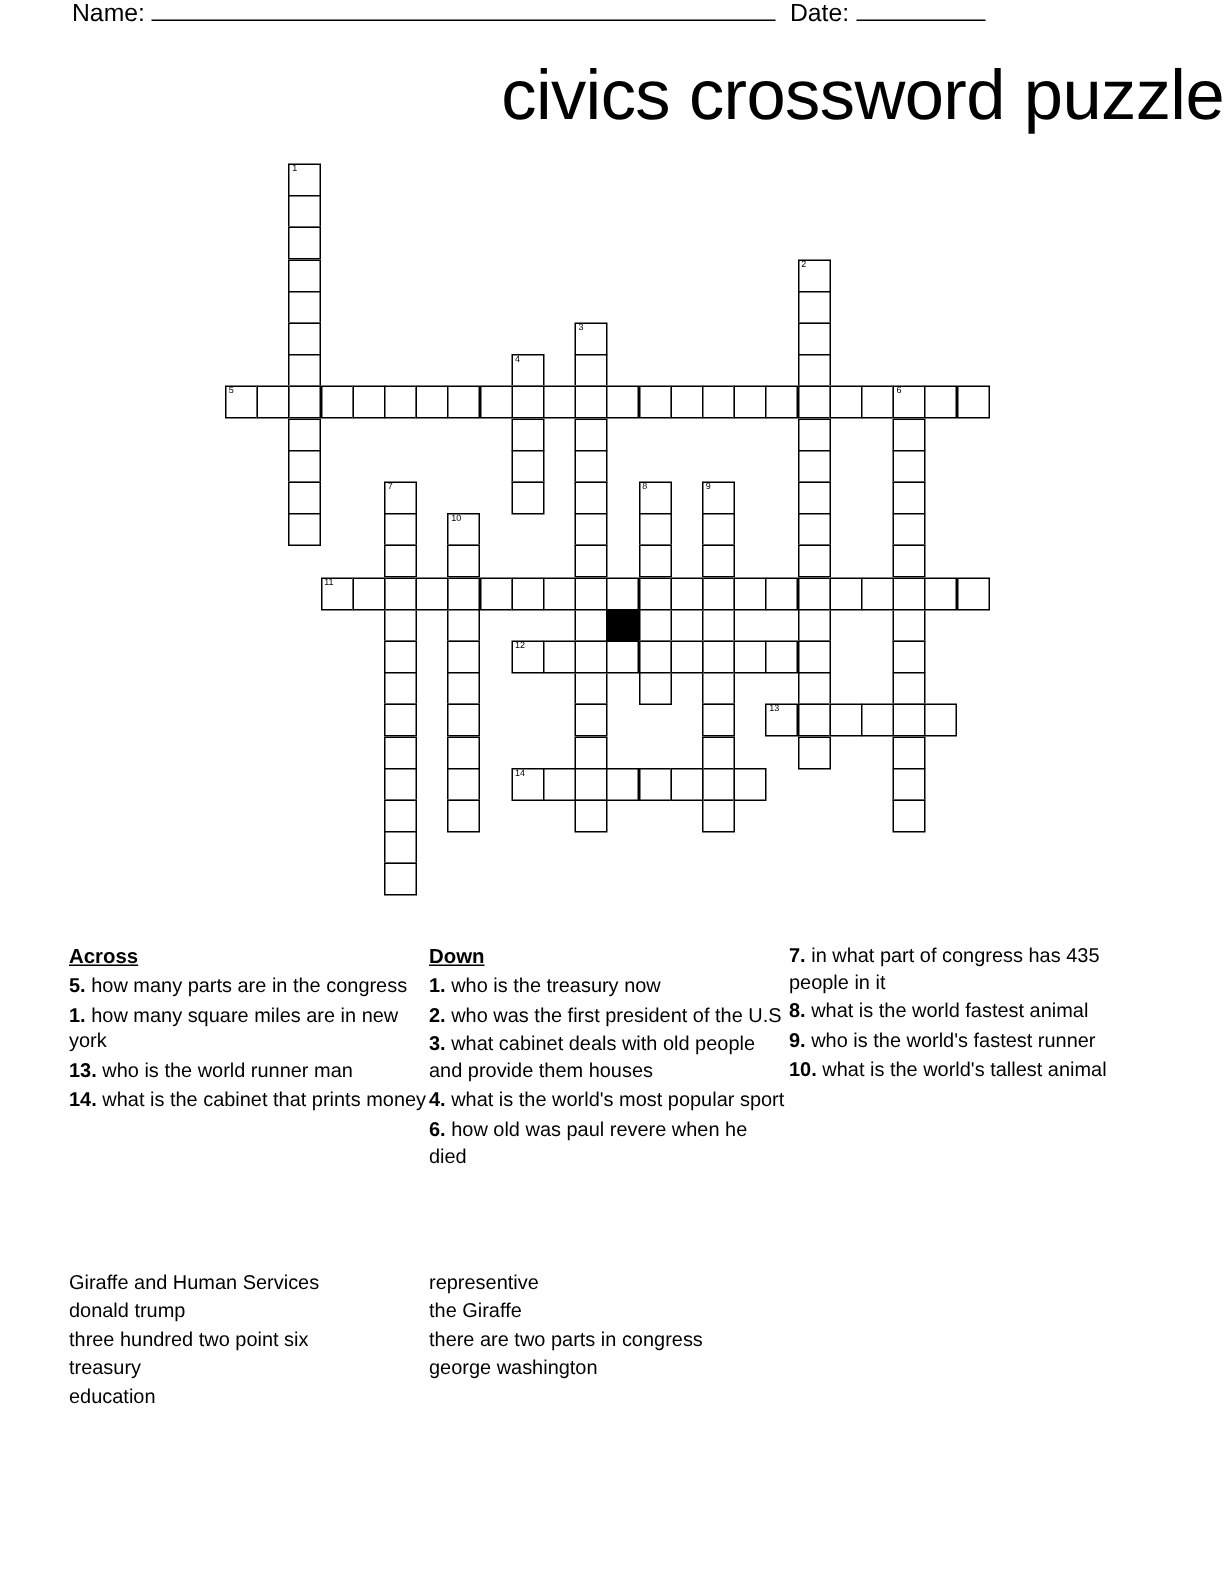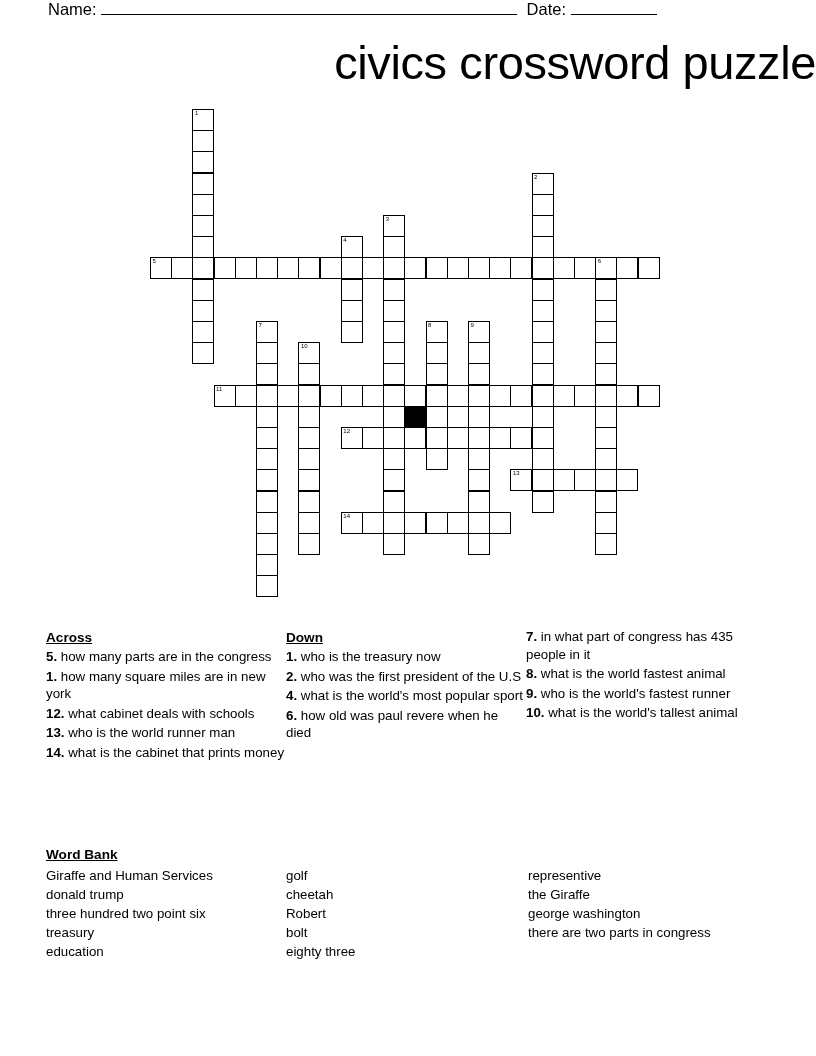--- a/index.html
+++ b/index.html
@@ -359,59 +359,51 @@
       <div class="cell black" style="left: 404.4px; top: 301.8px;"></div>
     </div>
 </div>
 
 <div id="clues">
   <div class="clue-cols">
     <div class="clue-col col-a">
       <span class="clue-heading">Across</span>
       <span class="clue-item"><b class="clue-num">5.</b> <span class="clue-text">how many parts are in the congress</span></span>
       <span class="clue-item"><b class="clue-num">1.</b> <span class="clue-text">how many square miles are in new york</span></span>
-      <span class="clue-item"><b class="clue-num">12.</b> <span class="clue-text">what cabinet deals with schools</span></span>
       <span class="clue-item"><b class="clue-num">13.</b> <span class="clue-text">who is the world runner man</span></span>
       <span class="clue-item"><b class="clue-num">14.</b> <span class="clue-text">what is the cabinet that prints money</span></span>
     </div>
 
     <div class="clue-col col-b">
       <span class="clue-heading">Down</span>
       <span class="clue-item"><b class="clue-num">1.</b> <span class="clue-text">who is the treasury now</span></span>
       <span class="clue-item"><b class="clue-num">2.</b> <span class="clue-text">who was the first president of the U.S</span></span>
+      <span class="clue-item"><b class="clue-num">3.</b> <span class="clue-text">what cabinet deals with old people and provide them houses</span></span>
       <span class="clue-item"><b class="clue-num">4.</b> <span class="clue-text">what is the world's most popular sport</span></span>
       <span class="clue-item"><b class="clue-num">6.</b> <span class="clue-text">how old was paul revere when he died</span></span>
     </div>
 
     <div class="clue-col col-c">
       <span class="clue-item"><b class="clue-num">7.</b> <span class="clue-text">in what part of congress has 435 people in it</span></span>
       <span class="clue-item"><b class="clue-num">8.</b> <span class="clue-text">what is the world fastest animal</span></span>
       <span class="clue-item"><b class="clue-num">9.</b> <span class="clue-text">who is the world's fastest runner</span></span>
       <span class="clue-item"><b class="clue-num">10.</b> <span class="clue-text">what is the world's tallest animal</span></span>
     </div>
   </div>
 </div>
 
 <div id="word-bank">
-  <span class="wb-heading">Word Bank</span>
   <div class="wb-cols">
     <div class="wb-col wb-a">
       <span class="wb-item">Giraffe and Human Services</span>
       <span class="wb-item">donald trump</span>
       <span class="wb-item">three hundred two point six</span>
       <span class="wb-item">treasury</span>
       <span class="wb-item">education</span>
     </div>
-    <div class="wb-col wb-b">
-      <span class="wb-item">golf</span>
-      <span class="wb-item">cheetah</span>
-      <span class="wb-item">Robert</span>
-      <span class="wb-item">bolt</span>
-      <span class="wb-item">eighty three</span>
-    </div>
     <div class="wb-col wb-c">
       <span class="wb-item">representive</span>
       <span class="wb-item">the Giraffe</span>
+      <span class="wb-item">there are two parts in congress</span>
       <span class="wb-item">george washington</span>
-      <span class="wb-item">there are two parts in congress</span>
     </div>
   </div>
 </div>
 
 </body></html>

